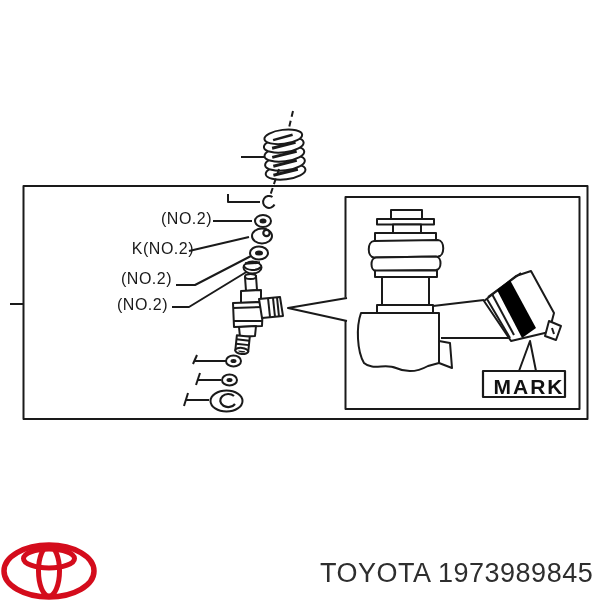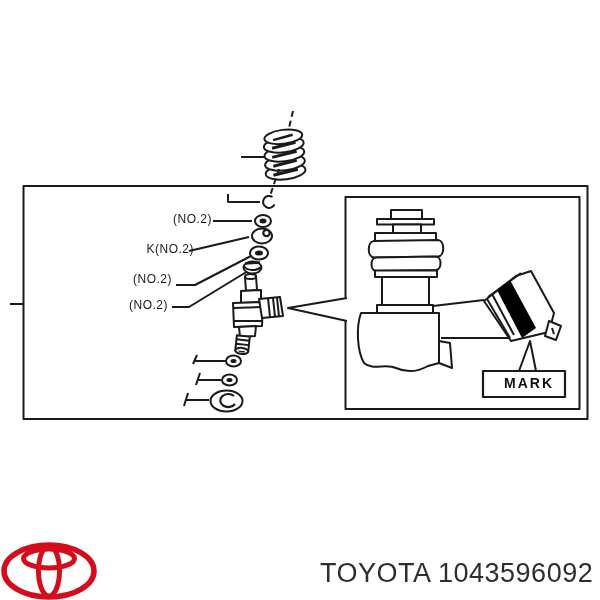--- a/index.html
+++ b/index.html
@@ -2,26 +2,26 @@
 <html><head>
 <meta charset="utf-8">
 <style>
   html,body{margin:0;padding:0;background:#fff;}
   .stage{
     position:relative;width:600px;height:600px;background:#ffffff;overflow:hidden;
     font-family:"Liberation Sans", sans-serif;color:#1a1a1a;
   }
   .stage svg{position:absolute;left:0;top:0;}
   .part-label{
-    position:absolute;font-size:12px;line-height:18px;letter-spacing:.5px;
+    position:absolute;font-size:16px;line-height:18px;letter-spacing:.5px;
     color:#1a1a1a;text-align:right;white-space:nowrap;
   }
   .mark-text{
     position:absolute;left:483px;top:375px;width:92px;text-align:center;
-    font-size:14px;font-weight:bold;letter-spacing:2px;color:#111;
+    font-size:21px;font-weight:bold;letter-spacing:2px;color:#111;
   }
   .part-number{
     position:absolute;left:320px;top:558px;width:252px;text-align:right;
     font-size:27px;letter-spacing:.5px;color:#2e2e2e;white-space:nowrap;
   }
   .logo-wrap{position:absolute;left:0;top:542px;width:98px;height:58px;}
 </style>
 </head>
 <body>
 
@@ -163,15 +163,15 @@
 
   <div class="logo-wrap">
     <svg width="98" height="58" viewBox="0 0 98 58">
       <g stroke="#d40c1c" fill="none">
         <ellipse cx="49" cy="29" rx="45" ry="26" stroke-width="5.5"></ellipse>
         <ellipse cx="49" cy="16.5" rx="25.5" ry="9.5" stroke-width="5"></ellipse>
         <ellipse cx="49" cy="29" rx="10.5" ry="25" stroke-width="5"></ellipse>
       </g>
     </svg>
   </div>
-  <div class="part-number">TOYOTA 1043596092</div>
+  <div class="part-number">TOYOTA 1973989845</div>
 
 </div>
 
 </body></html>

